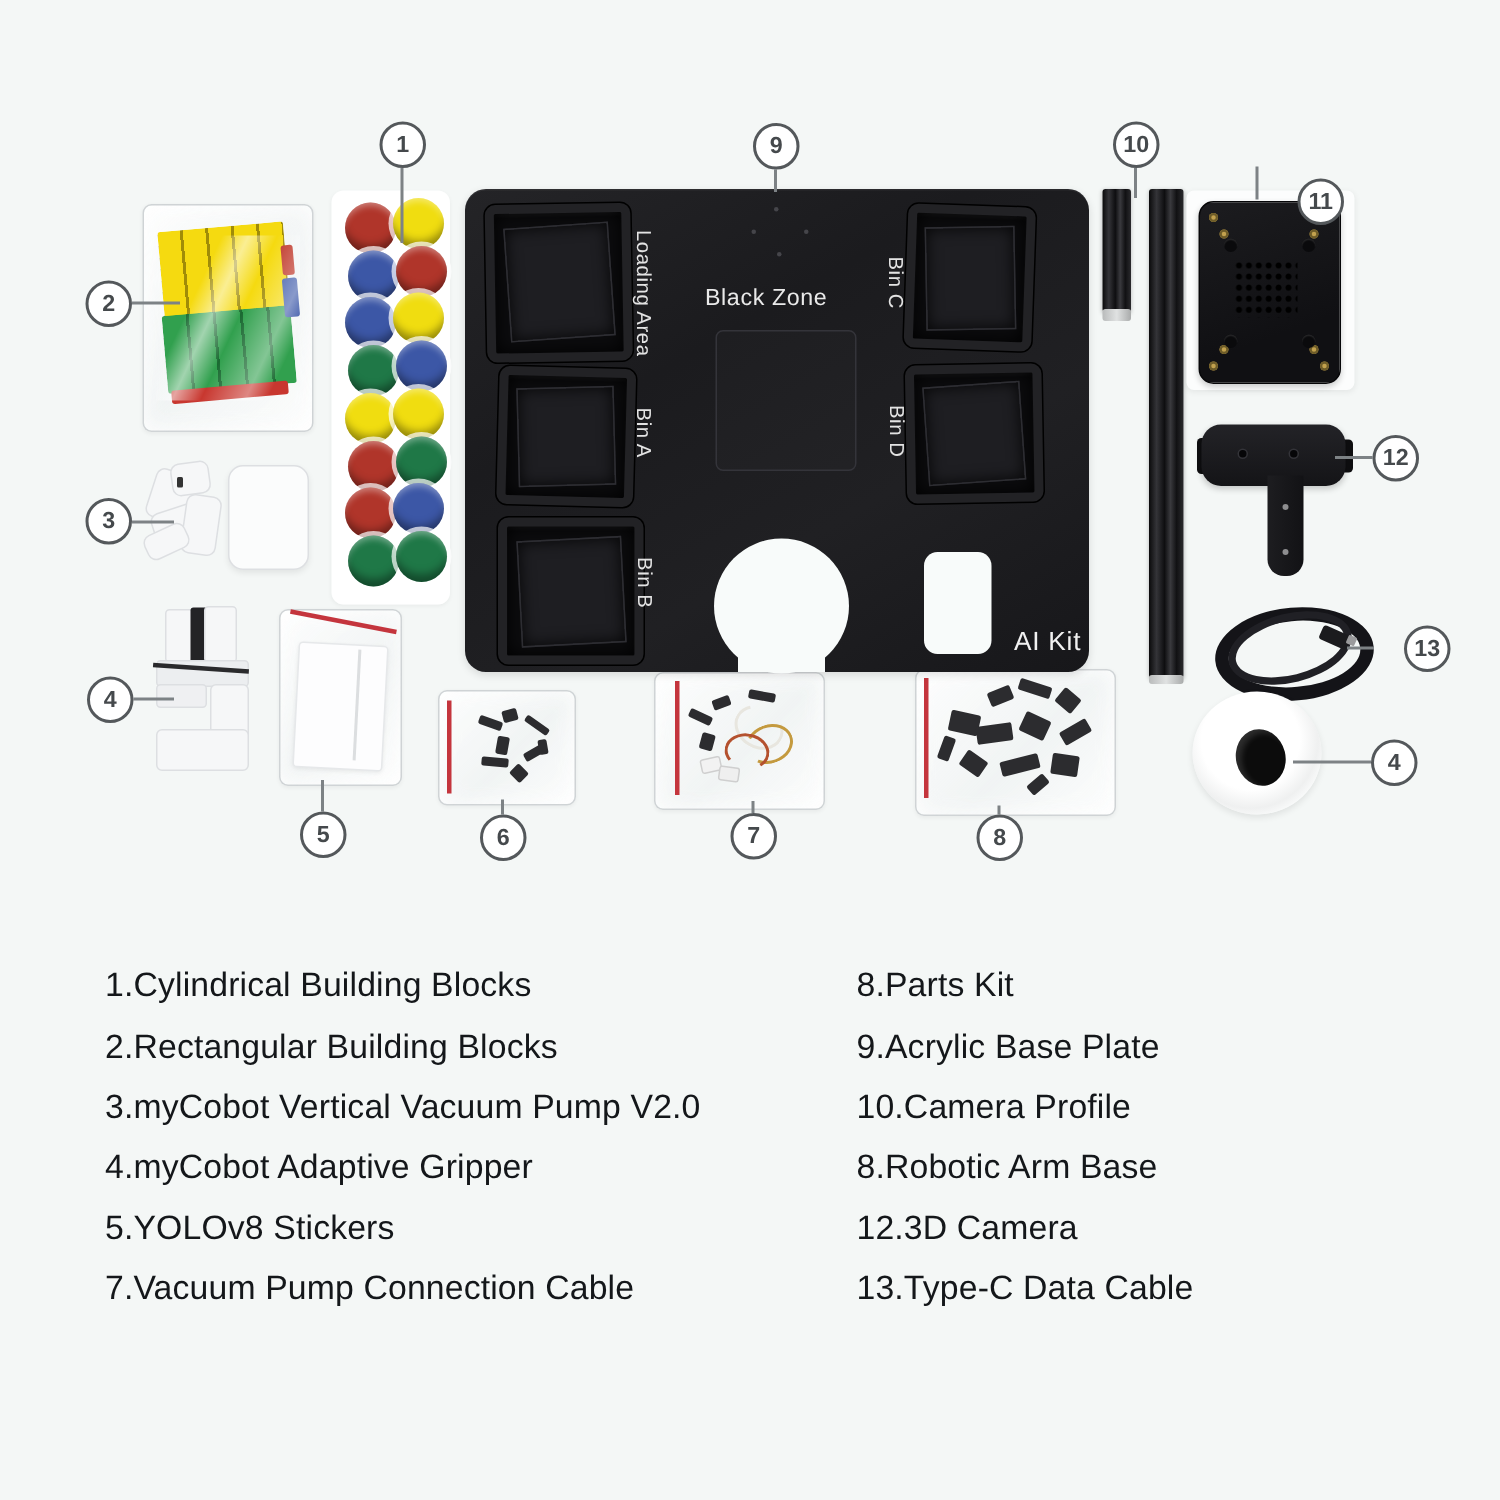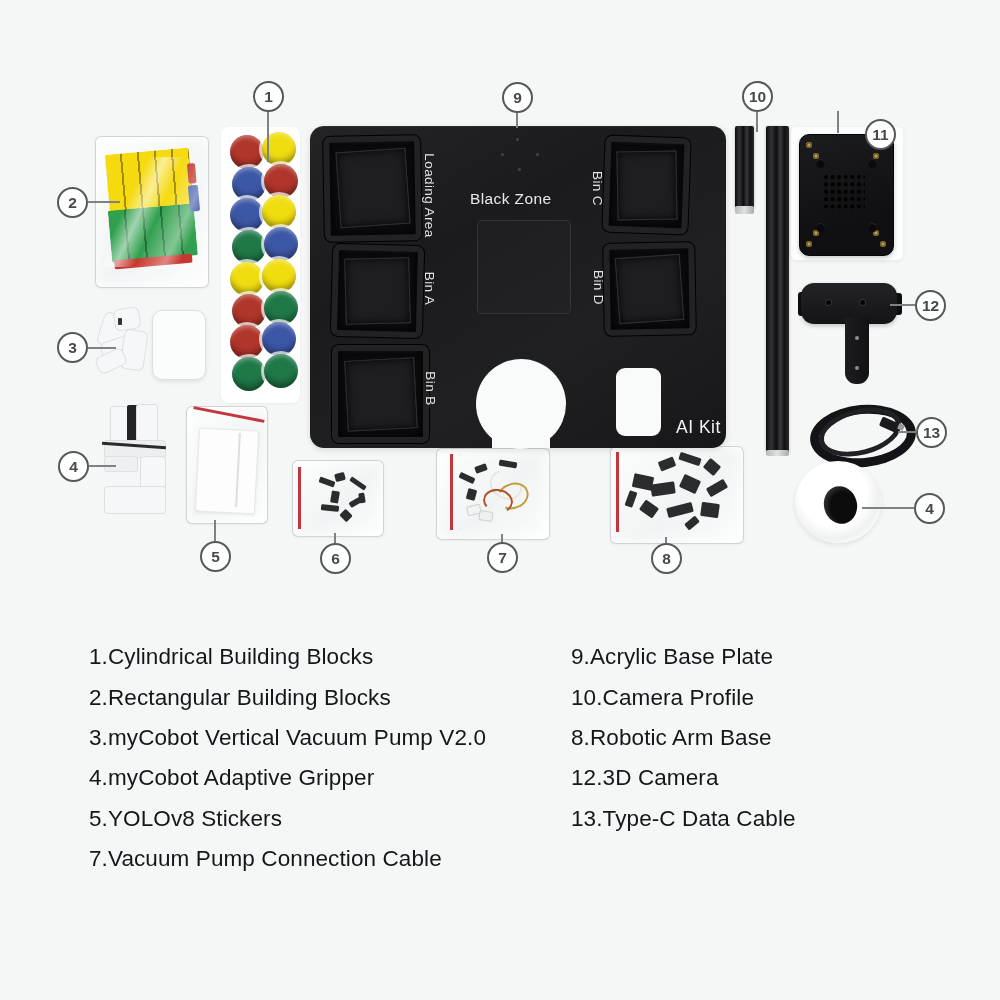--- a/index.html
+++ b/index.html
@@ -247,21 +247,21 @@
   </div>
 <div class="callout" style="left:742px;top:81px;">
     <span>10</span>
   </div>
 <div class="callout" style="left:865px;top:80px;margin-top:39px;">
     <span>11</span>
   </div>
 <div class="callout" style="left:915px;top:290px;">
     <span>12</span>
   </div>
-<div class="callout" style="left:916px;top:417px;">
+<div class="callout" style="left:936px;top:417px;">
     <span>13</span>
   </div>
 <div class="callout" style="left:914px;top:493px;">
     <span>4</span>
   </div>
 
 <div class="leader" style="left:267px;top:112px;width:2px;height:50px;"></div>
 <div class="leader" style="left:88px;top:201px;width:32px;height:2px;"></div>
 <div class="leader" style="left:88px;top:347px;width:28px;height:2px;"></div>
 <div class="leader" style="left:89px;top:465px;width:27px;height:2px;"></div>
@@ -269,27 +269,28 @@
 <div class="leader" style="left:334px;top:533px;width:2px;height:10px;"></div>
 <div class="leader" style="left:501px;top:534px;width:2px;height:8px;"></div>
 <div class="leader" style="left:665px;top:537px;width:2px;height:6px;"></div>
 <div class="leader" style="left:516px;top:113px;width:2px;height:15px;"></div>
 <div class="leader" style="left:756px;top:112px;width:2px;height:20px;"></div>
 <div class="leader" style="left:837px;top:111px;width:2px;height:22px;"></div>
 <div class="leader" style="left:890px;top:304px;width:25px;height:2px;"></div>
 <div class="leader" style="left:898px;top:431px;width:18px;height:2px;"></div>
 <div class="leader" style="left:862px;top:507px;width:52px;height:2px;"></div>
 
-<div class="part-col" style="left:89px;">
+<div class="part-col" style="left:70px;">
     <div class="part-row">1.Cylindrical Building Blocks</div>
     <div class="part-row">2.Rectangular Building Blocks</div>
     <div class="part-row">3.myCobot Vertical Vacuum Pump V2.0</div>
     <div class="part-row">4.myCobot Adaptive Gripper</div>
     <div class="part-row">5.YOLOv8 Stickers</div>
     <div class="part-row">7.Vacuum Pump Connection Cable</div>
   </div>
 <div class="part-col" style="left:571px;">
+    <div class="part-row">8.Parts Kit</div>
     <div class="part-row">9.Acrylic Base Plate</div>
     <div class="part-row">10.Camera Profile</div>
     <div class="part-row">8.Robotic Arm Base</div>
     <div class="part-row">12.3D Camera</div>
     <div class="part-row">13.Type-C Data Cable</div>
   </div>
 
 </body></html>

